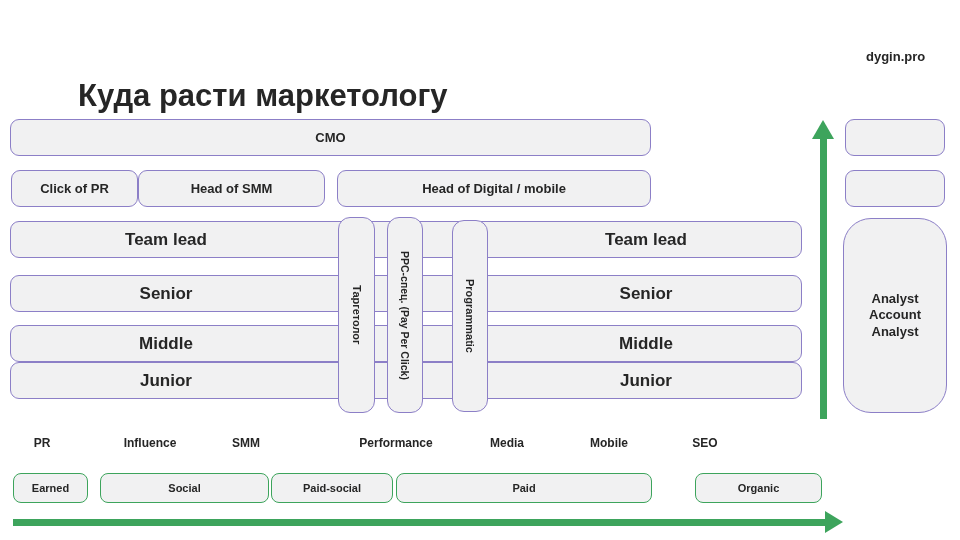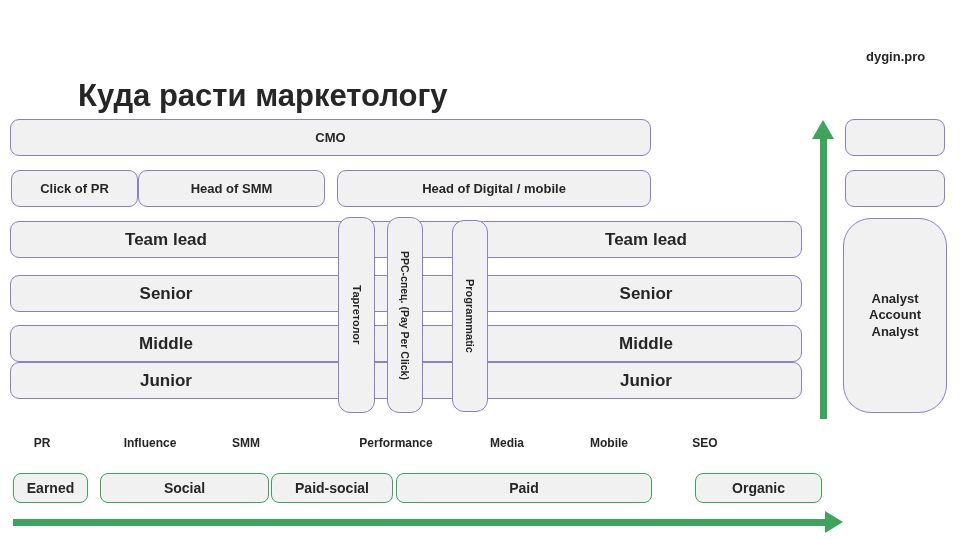--- a/index.html
+++ b/index.html
@@ -31,21 +31,21 @@
         box-sizing:border-box;}
   .vbox span{writing-mode:vertical-rl;font-weight:700;font-size:11px;white-space:nowrap;}
   .vbox.ppc span{font-size:10.5px;}
 
   .project{border-radius:28px;flex-direction:column;line-height:1.25;text-align:center;}
 
   .cat{position:absolute;top:436px;transform:translateX(-50%);font-weight:700;font-size:12px;white-space:nowrap;}
 
   .gbox{position:absolute;top:473px;height:30px;background:var(--fill);
         border:1.5px solid var(--green);border-radius:8px;display:flex;align-items:center;
-        justify-content:center;font-weight:700;font-size:14px;box-sizing:border-box;}
+        justify-content:center;font-weight:700;font-size:11px;box-sizing:border-box;}
 
   .v-shaft{position:absolute;left:820px;top:136px;width:7px;height:283px;background:var(--green);}
   .v-head{position:absolute;left:812px;top:120px;width:0;height:0;
         border-left:11px solid transparent;border-right:11px solid transparent;
         border-bottom:19px solid var(--green);}
   .h-shaft{position:absolute;left:13px;top:519px;width:812px;height:7px;background:var(--green);}
   .h-head{position:absolute;left:825px;top:511px;width:0;height:0;
         border-top:11px solid transparent;border-bottom:11px solid transparent;
         border-left:18px solid var(--green);}
 </style>

